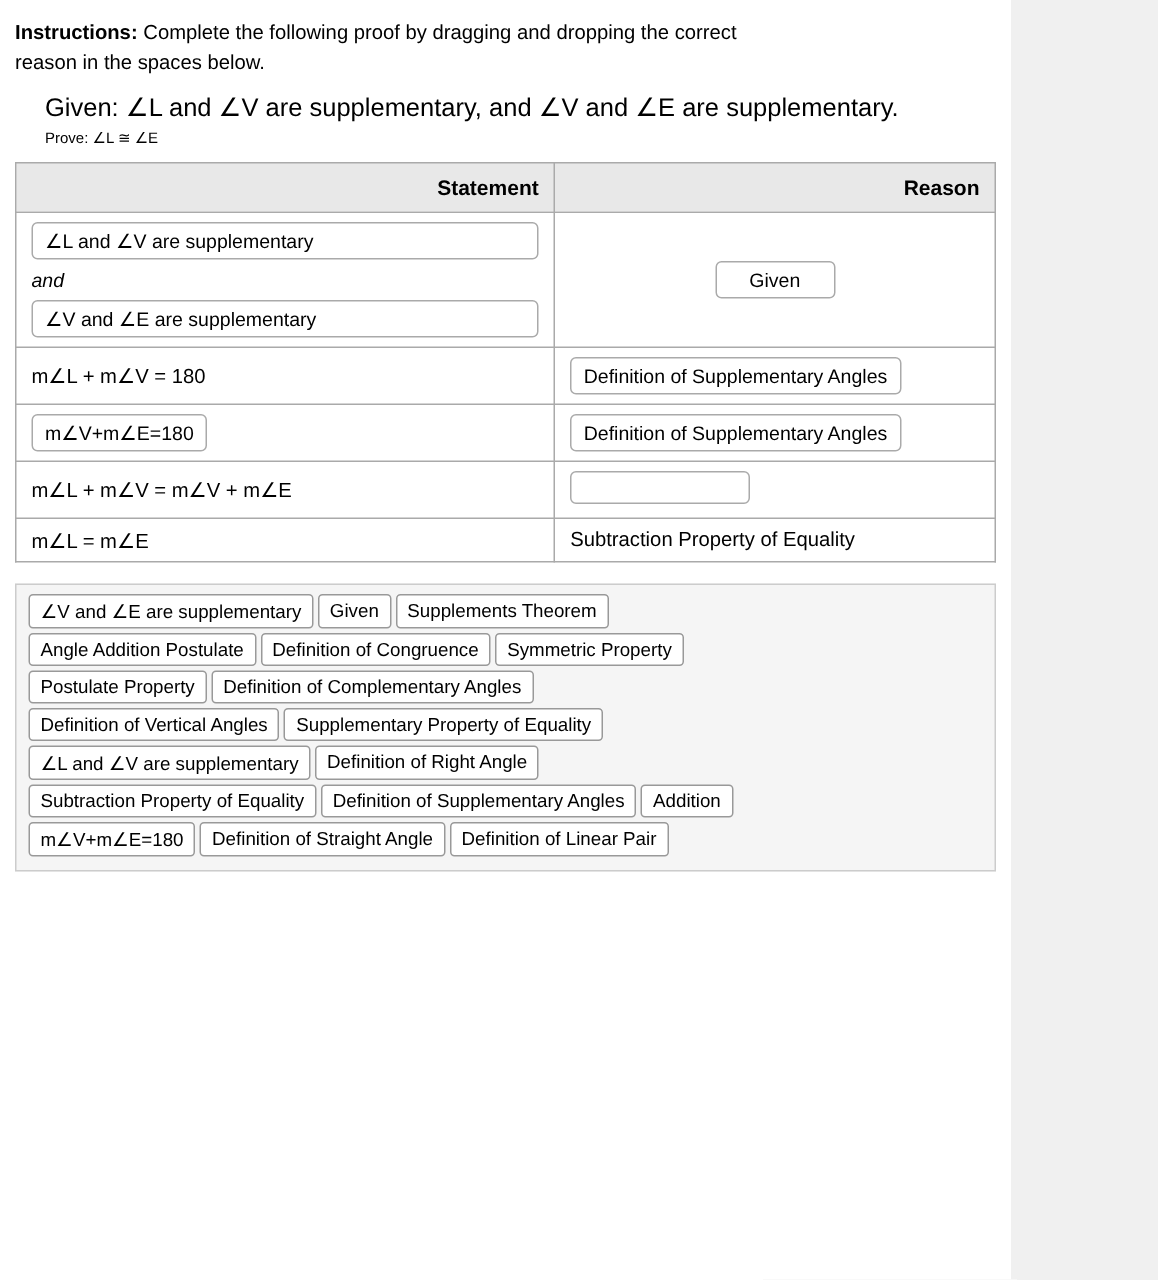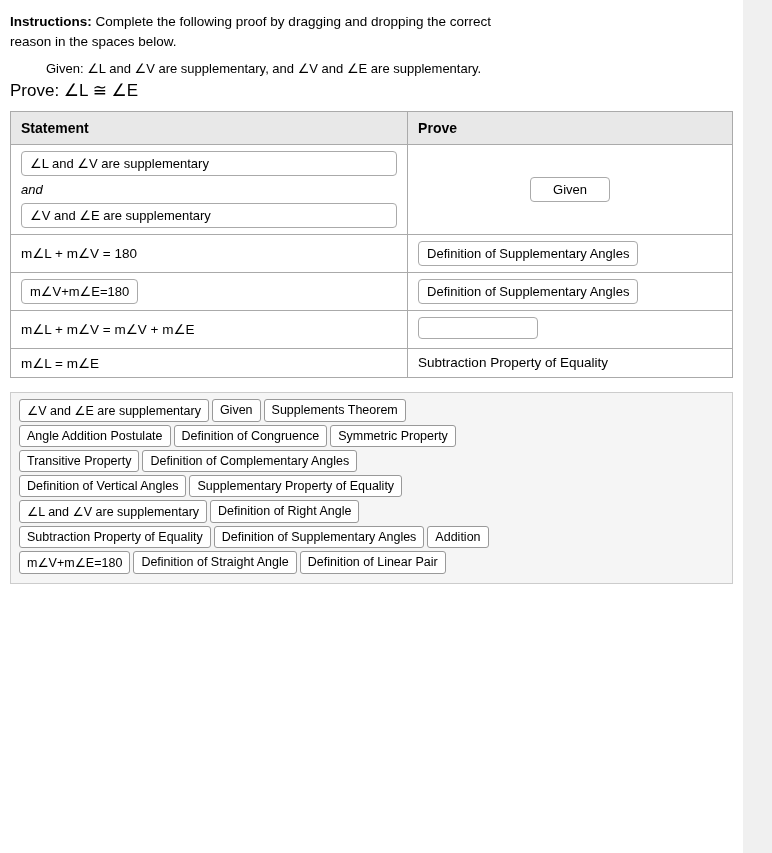--- a/index.html
+++ b/index.html
@@ -5,53 +5,54 @@
     * { box-sizing: border-box; margin: 0; padding: 0; }
     body {
       font-family: Arial, sans-serif;
       font-size: 14px;
       background: #f0f0f0;
       width: 772px;
       min-height: 853px;
     }
     .page {
       background: #fff;
-      width: 743px;
+      width: 674px;
       min-height: 853px;
       padding: 12px 10px 10px 10px;
     }
     .instructions {
       font-size: 13.5px;
       margin-bottom: 8px;
       line-height: 1.5;
     }
     .instructions strong { font-weight: bold; }
     .given-text {
-      margin-left: 36px;
-      font-size: 13px;
+      margin-left: 20px;
+      font-size: 17px;
       margin-bottom: 4px;
     }
     .prove-text {
-      font-size: 17px;
+      margin-left: 20px;
+      font-size: 10px;
       margin-bottom: 10px;
     }
 
     
     .proof-table {
       width: 100%;
       border-collapse: collapse;
       margin-bottom: 14px;
     }
     .proof-table th {
       background: #e8e8e8;
       border: 1px solid #aaa;
       padding: 8px 10px;
       font-weight: bold;
       font-size: 14px;
-      text-align: left;
+      text-align: right;
     }
     .proof-table td {
       border: 1px solid #aaa;
       padding: 6px 10px;
       font-size: 13.5px;
       vertical-align: middle;
       background: #fff;
     }
     .proof-table tr td:first-child {
       width: 55%;
@@ -138,21 +139,21 @@
     <span>Given: ∠L and ∠V are supplementary, and ∠V and ∠E are supplementary.</span>
   </div>
   <div class="prove-text">
     <span>Prove: ∠L ≅ ∠E</span>
   </div>
 
   <table class="proof-table">
     <thead>
       <tr>
         <th>Statement</th>
-        <th>Prove</th>
+        <th>Reason</th>
       </tr>
     </thead>
     <tbody>
 
       <tr>
         <td>
           <div class="and-cell">
             <div class="stmt-box">∠L and ∠V are supplementary</div>
             <span class="and-label">and</span>
             <div class="stmt-box">∠V and ∠E are supplementary</div>
@@ -210,21 +211,21 @@
       <div class="answer-chip">Supplements Theorem</div>
     </div>
 
     <div class="answer-row">
       <div class="answer-chip">Angle Addition Postulate</div>
       <div class="answer-chip">Definition of Congruence</div>
       <div class="answer-chip">Symmetric Property</div>
     </div>
 
     <div class="answer-row">
-      <div class="answer-chip">Transitive Property</div>
+      <div class="answer-chip">Postulate Property</div>
       <div class="answer-chip">Definition of Complementary Angles</div>
     </div>
 
     <div class="answer-row">
       <div class="answer-chip">Definition of Vertical Angles</div>
       <div class="answer-chip">Supplementary Property of Equality</div>
     </div>
 
     <div class="answer-row">
       <div class="answer-chip">∠L and ∠V are supplementary</div>

